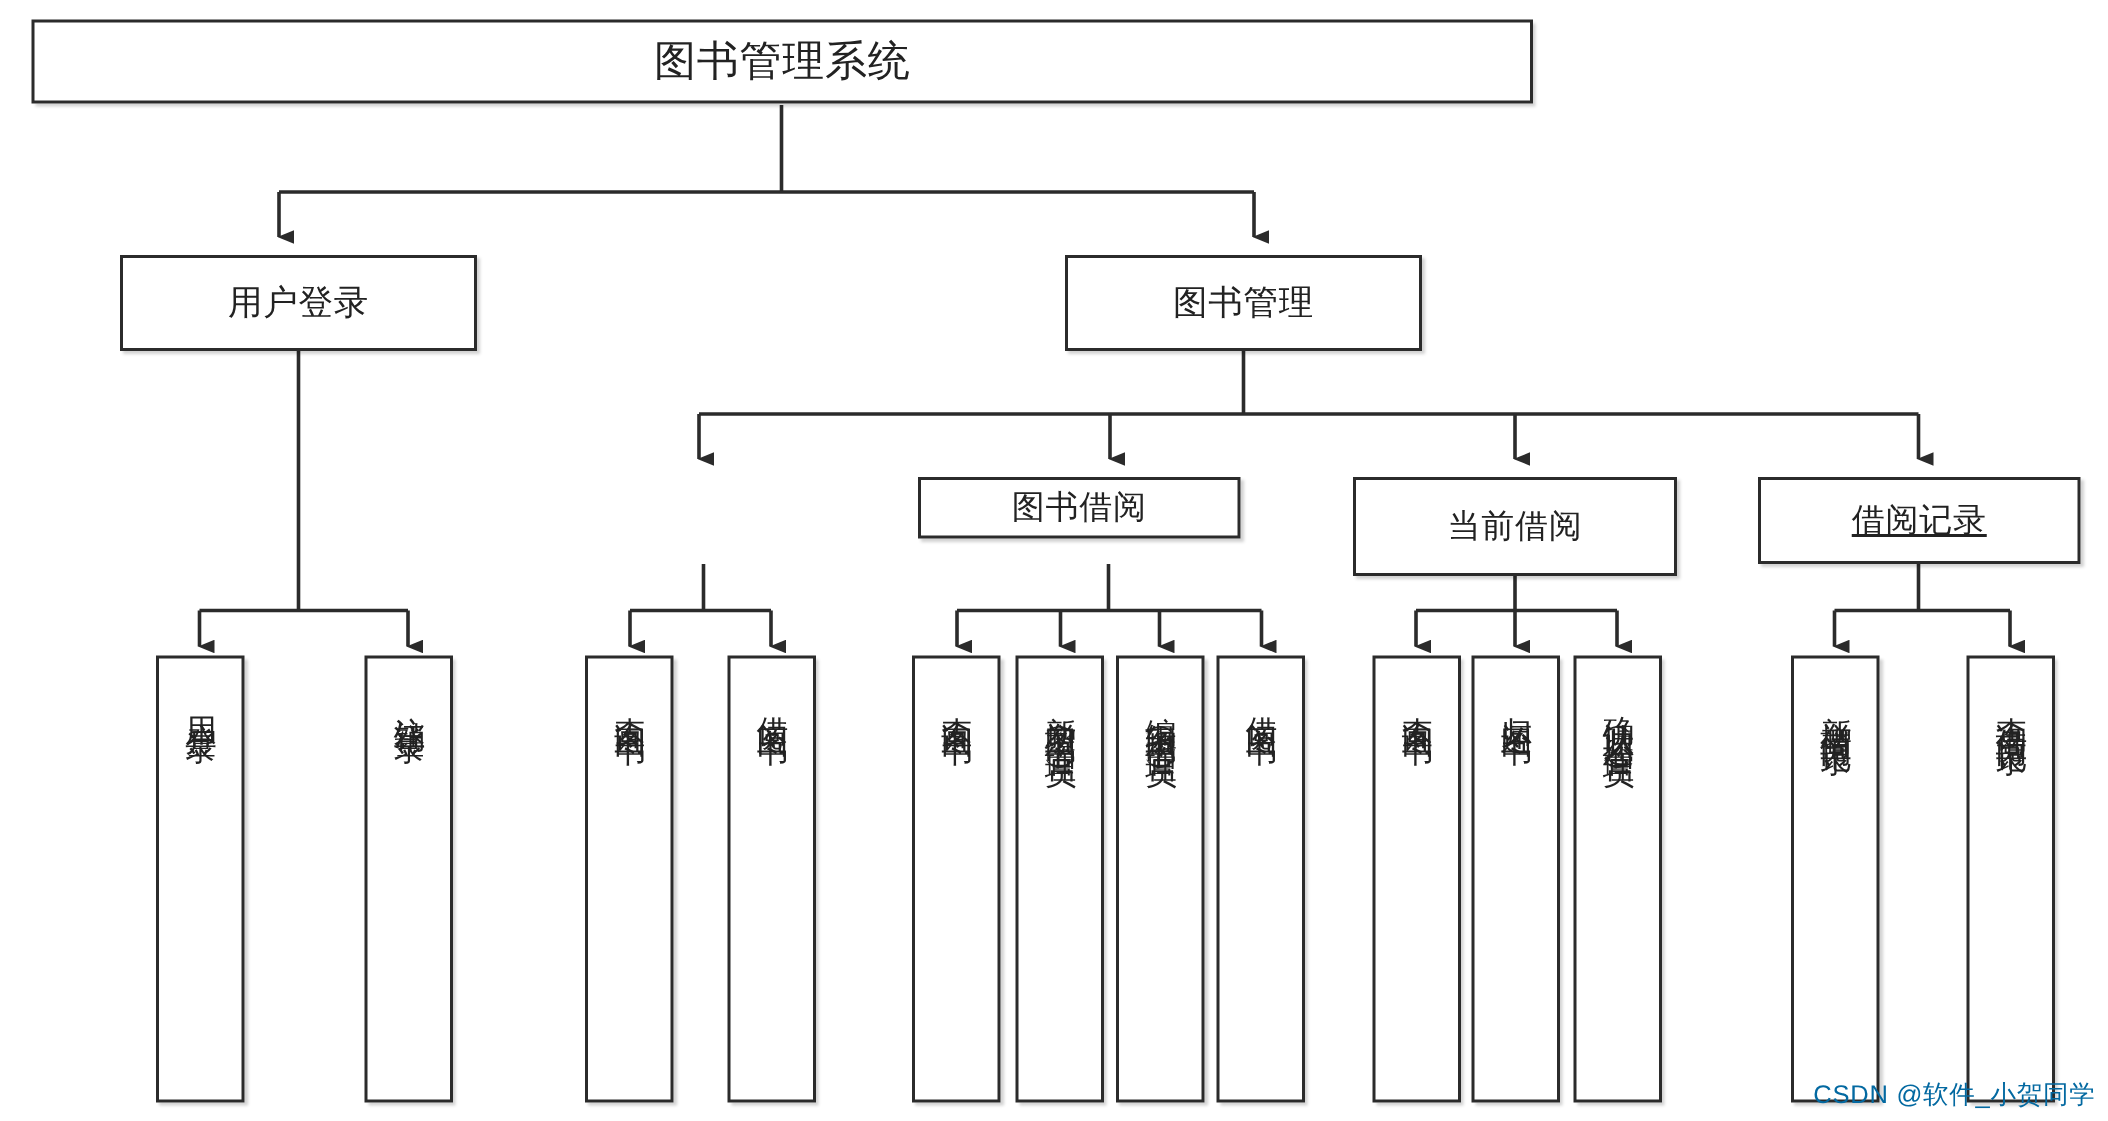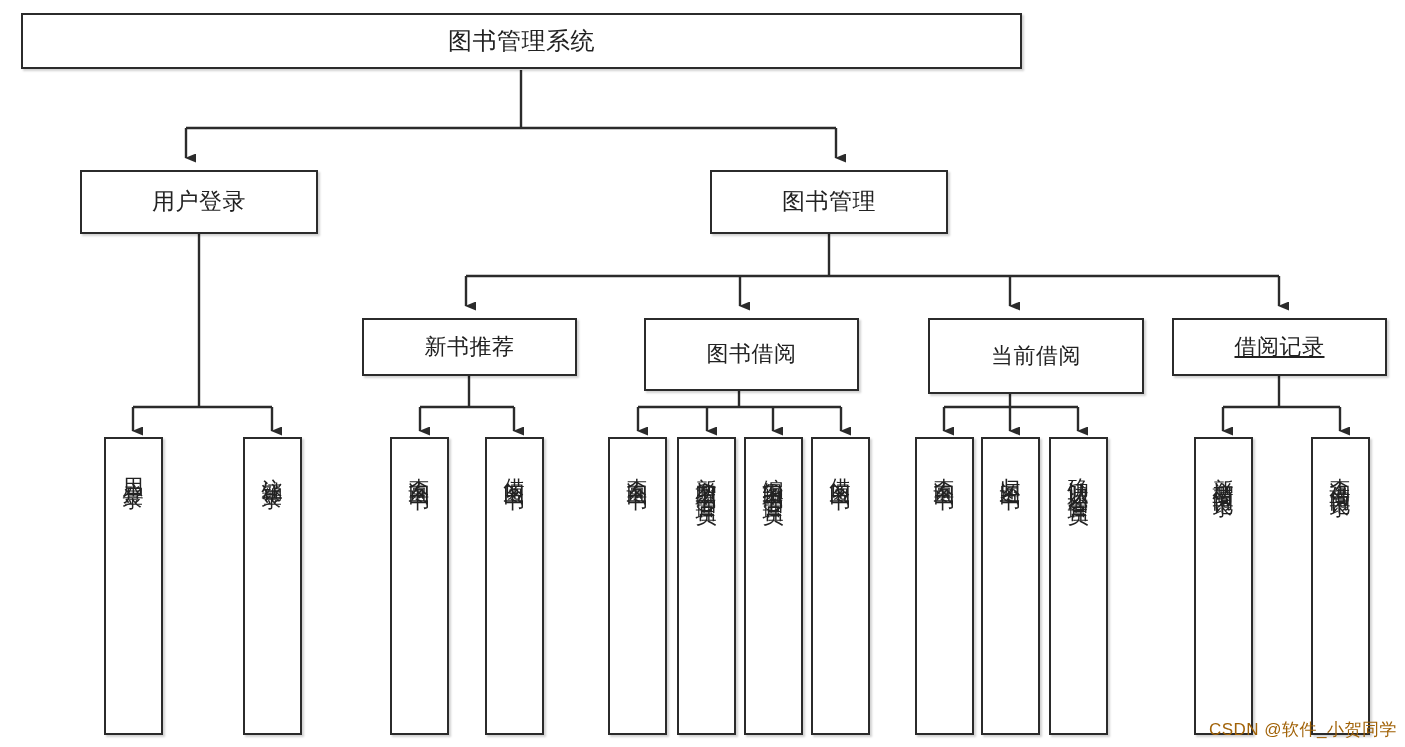--- a/index.html
+++ b/index.html
@@ -54,31 +54,31 @@
     padding-top: 22px;
   }
   .node.vertical .node-label {
     writing-mode: vertical-rl;
     text-orientation: upright;
     font-size: 21px;
     letter-spacing: 4px;
     line-height: 1;
     white-space: nowrap;
   }
-  .node.l1 .node-label { font-size: 24px; }
+  .node.l1 .node-label { font-size: 28px; }
   .node.l2 .node-label { font-size: 23px; }
   .node.l3 .node-label { font-size: 22px; }
 
   
   #watermark {
     position: absolute;
     right: 8px;
     bottom: 6px;
     font-size: 17px;
-    color: #a16207;
+    color: #0369a1;
     letter-spacing: 0.5px;
     white-space: nowrap;
     pointer-events: none;
     margin-top: 24px;
   }
 </style>
 </head>
 <body>
 
 <div id="diagram-root">
@@ -155,27 +155,24 @@
     <span class="node-label">图书管理系统</span>
   </div>
 
   <div class="node l2" style="left:80px; top:170px; width:238px; height:64px;">
     <span class="node-label">用户登录</span>
   </div>
   <div class="node l2" style="left:710px; top:170px; width:238px; height:64px;text-align:center;">
     <span class="node-label">图书管理</span>
   </div>
 
-  <div class="node l3" style="left:362px; top:318px; width:215px; height:58px;">
-    <span class="node-label">新书推荐</span>
-  </div>
-  <div class="node l3" style="left:644px; top:318px; width:215px; height:73px;">
+  <div class="node l3" style="left:612px; top:318px; width:215px; height:41px;">
     <span class="node-label">图书借阅</span>
   </div>
-  <div class="node l3" style="left:928px; top:318px; width:216px; height:76px;">
+  <div class="node l3" style="left:902px; top:318px; width:216px; height:66px;">
     <span class="node-label">当前借阅</span>
   </div>
   <div class="node l3" style="left:1172px; top:318px; width:215px; height:58px;text-decoration:underline;">
     <span class="node-label">借阅记录</span>
   </div>
 
   <div class="node vertical" style="left:104px; top:437px; width:59px; height:298px;">
     <span class="node-label">用户登录</span>
   </div>
   <div class="node vertical" style="left:243px; top:437px; width:59px; height:298px;">

